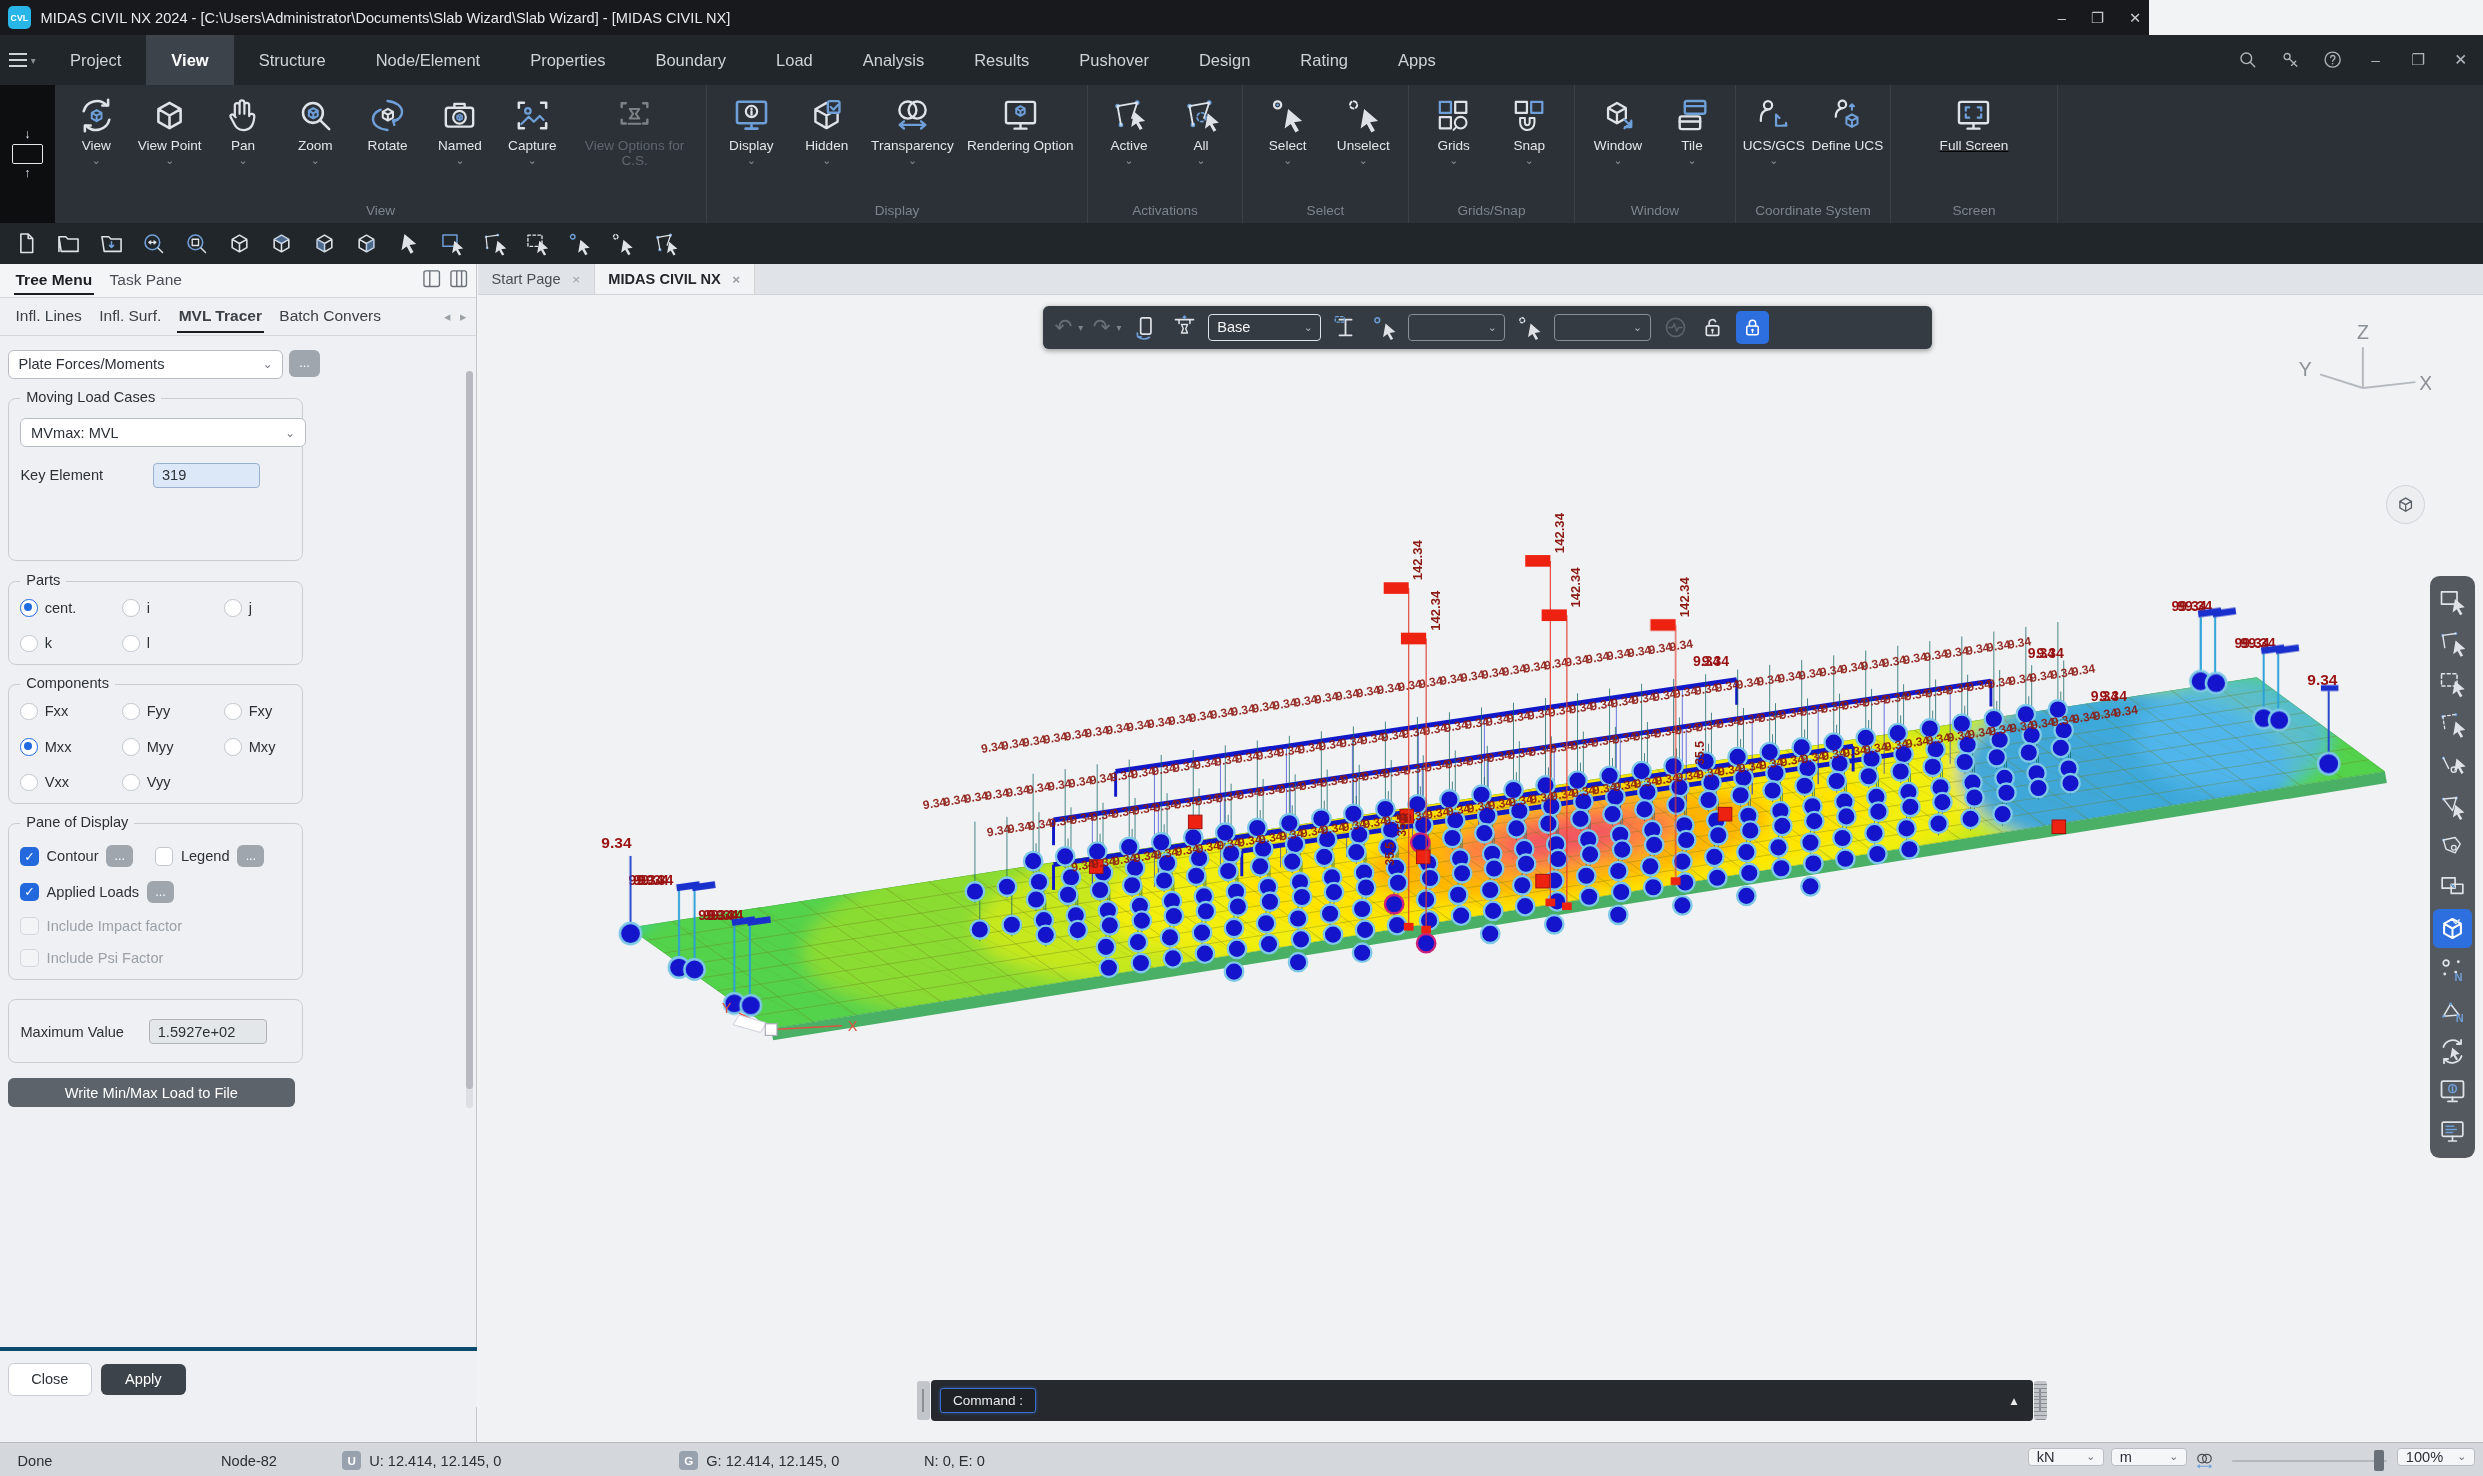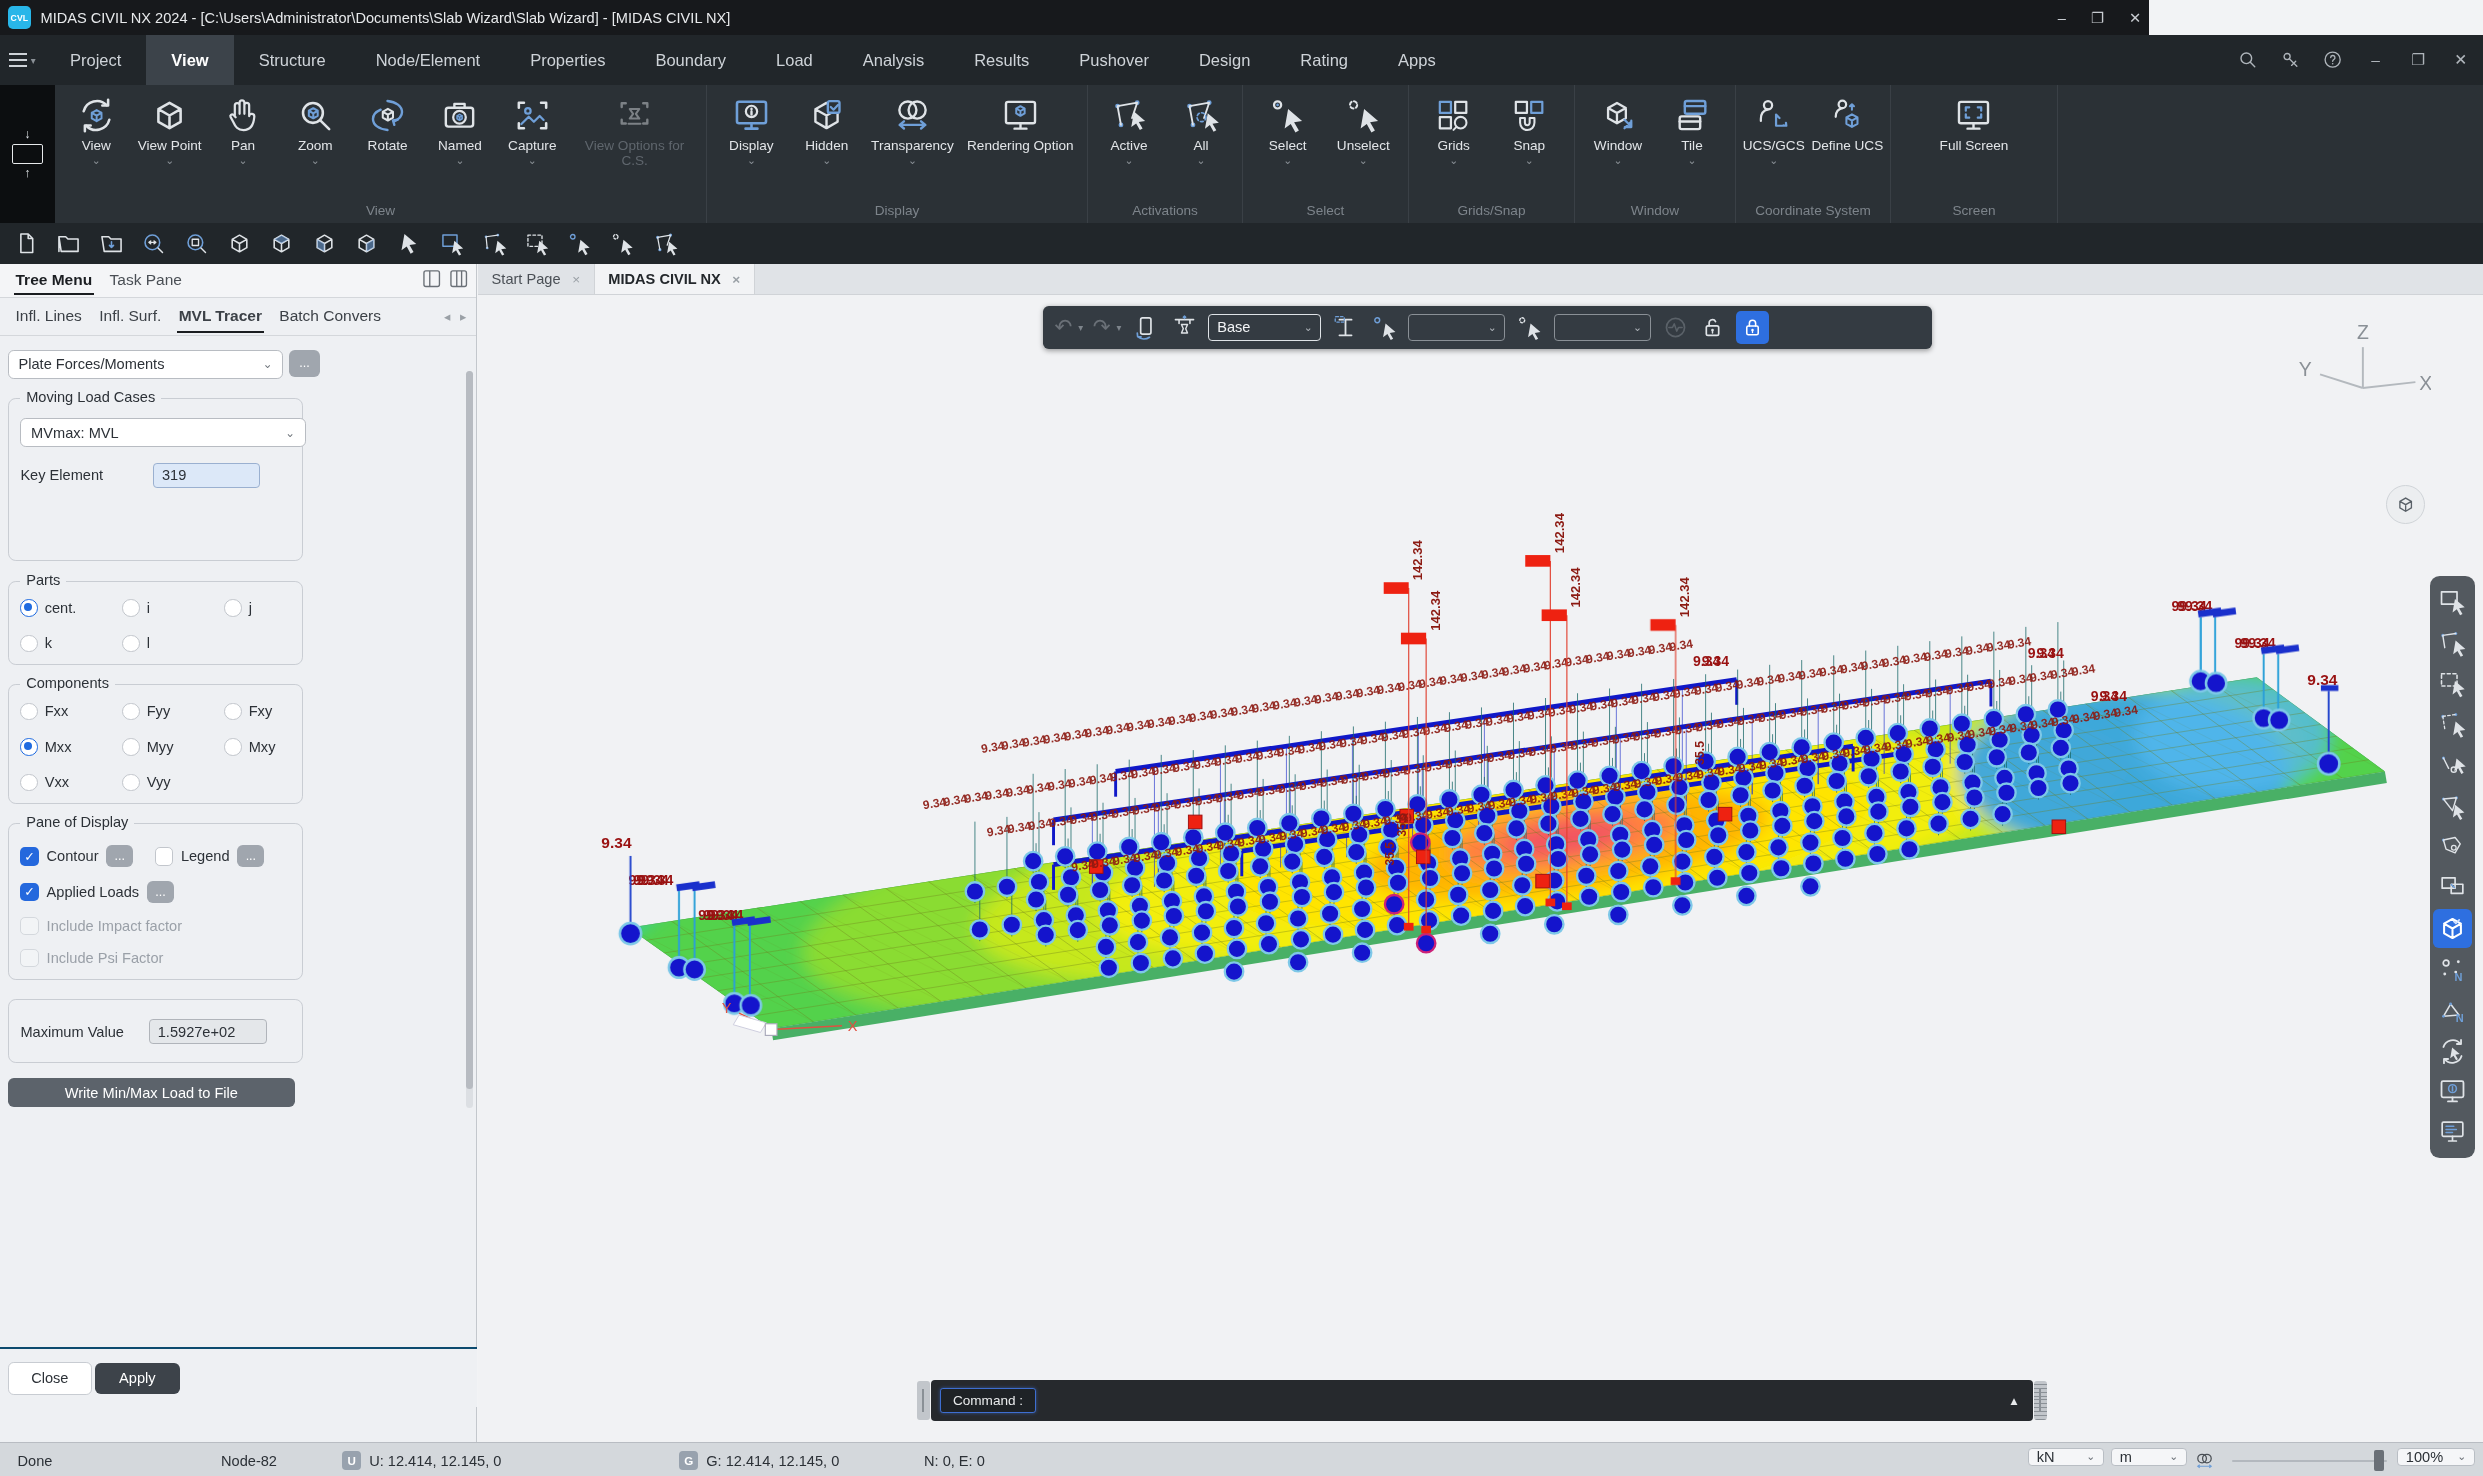--- a/index.html
+++ b/index.html
@@ -55,21 +55,21 @@
   .radio.sel .rdot{border:1.9px solid #1f6be0;}
   .radio.sel .rdot::after{content:"";position:absolute;left:2.9px;top:2.9px;width:7.8px;height:7.8px;border-radius:50%;background:#1f6be0;}
   .cbrow{display:flex;align-items:center;gap:7.8px;margin-top:13.6px;}
   .cb{width:18.4px;height:18.4px;border-radius:4.9px;box-sizing:border-box;display:flex;align-items:center;justify-content:center;font-size:12.6px;color:#fff;}
   .cb.on{background:#2468dd;}
   .cb.off{background:#fff;border:1px solid #c2c6cc;}
   .cb.dis{background:#f2f4f6;border:1px solid #d4d8dd;}
   .cbl.dis{color:#9aa0a8;}
   .field{border-radius:3.9px;display:flex;align-items:center;padding:0 7.8px;height:25px;box-sizing:border-box;}
   .btn-dark{background:#5c636b;color:#fff;border-radius:5.8px;height:29px;display:flex;align-items:center;justify-content:center;font-size:14.6px;}
-  .lp-bottom{position:absolute;left:0;bottom:35px;width:477px;height:60px;border-top:2px solid #0c4a6e;background:#eef0f3;display:flex;align-items:center;gap:3px;padding-left:7.8px;box-sizing:border-box;}
+  .lp-bottom{position:absolute;left:0;bottom:35px;width:477px;height:60px;border-top:4px solid #0c4a6e;background:#eef0f3;display:flex;align-items:center;gap:9px;padding-left:7.8px;box-sizing:border-box;}
   .btn-close{width:82px;height:31px;background:#fff;border:1px solid #c8ccd2;border-radius:5.8px;display:flex;align-items:center;justify-content:center;font-size:14.6px;color:#2c3137;}
   .btn-apply{width:85px;height:31px;background:#3d434a;border-radius:5.8px;display:flex;align-items:center;justify-content:center;font-size:14.6px;color:#fff;}
   .lp-scroll{position:absolute;right:2.9px;top:107px;width:6.8px;height:737px;background:#dcdfe3;border-radius:3.9px;}
   .lp-thumb{position:absolute;left:0;top:0;width:6.8px;height:718px;background:#b7bbc1;border-radius:3.9px;}
   
   .doc-tabs{position:absolute;left:478px;top:264px;width:2005px;height:31px;background:#e0e3e7;display:flex;font-size:14.6px;color:#4a4f55;border-bottom:1px solid #d0d3d7;box-sizing:border-box;}
   .dtab{display:flex;align-items:center;gap:11.6px;padding:0 13.6px;border-right:1px solid #d0d3d7;}
   .dtab.active{background:#f2f3f5;font-weight:bold;color:#23272b;}
   .dtab .x{color:#9aa0a6;font-size:13.6px;}
   
@@ -457,21 +457,21 @@
                   <path d="M5.5 8.3L12 4.6l6.5 3.7v7.4L12 19.4l-6.5-3.7z M5.5 8.3L12 12l6.5-3.7 M12 12v7.4" stroke="#6f9fd8" stroke-width="2.4"></path>
                 </g>
                 <path d="M14.6 8.6V5.4 M14.6 5.4l-1.2 1.2 M14.6 5.4l1.2 1.2" stroke="#6f9fd8" stroke-width="1.2"></path>
               </svg>
             </span>
             <span class="rlab">Define UCS</span>
             <span class="rchev"></span>
           </div>
           <div class="gcap">Coordinate System</div>
         </div>
-        <div class="rgroup" style="width: 167px;">
+        <div class="rgroup" style="width: 167px; text-decoration: underline;">
           <div class="ritem">
             <span class="ric">
               <svg width="41" height="41" viewBox="0 0 24 24" fill="none" stroke-linecap="round" stroke-linejoin="round">
                 <rect x="3.5" y="4" width="17" height="12.5" rx="1.2" stroke="#dfe3e7" stroke-width="1.4"></rect>
                 <path d="M12 16.5v3.2 M8.5 19.7h7" stroke="#dfe3e7" stroke-width="1.4"></path>
                 <path d="M7.5 9.2V7.2h2 M16.5 9.2V7.2h-2 M7.5 11.3v2h2 M16.5 11.3v2h-2" stroke="#6f9fd8" stroke-width="1.3"></path>
               </svg>
             </span>
             <span class="rlab">Full Screen</span>
             <span class="rchev"></span>

